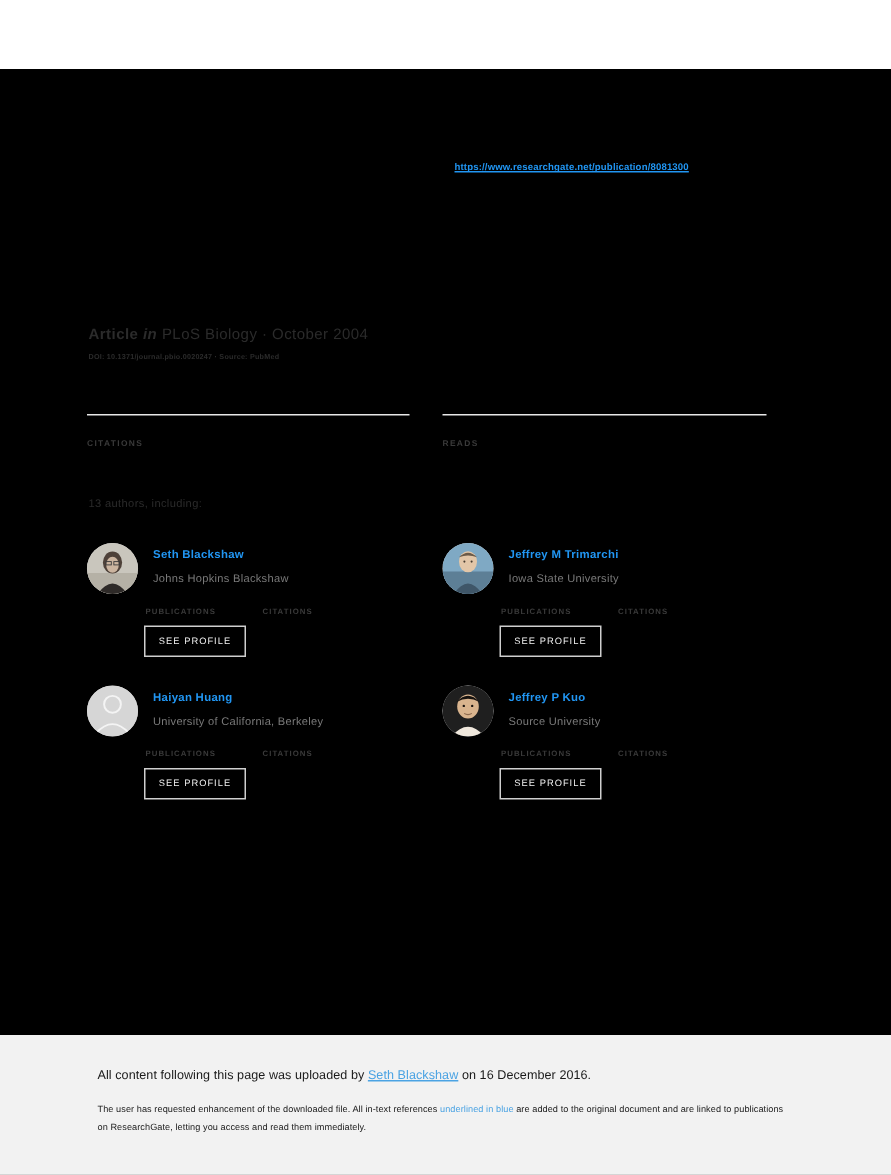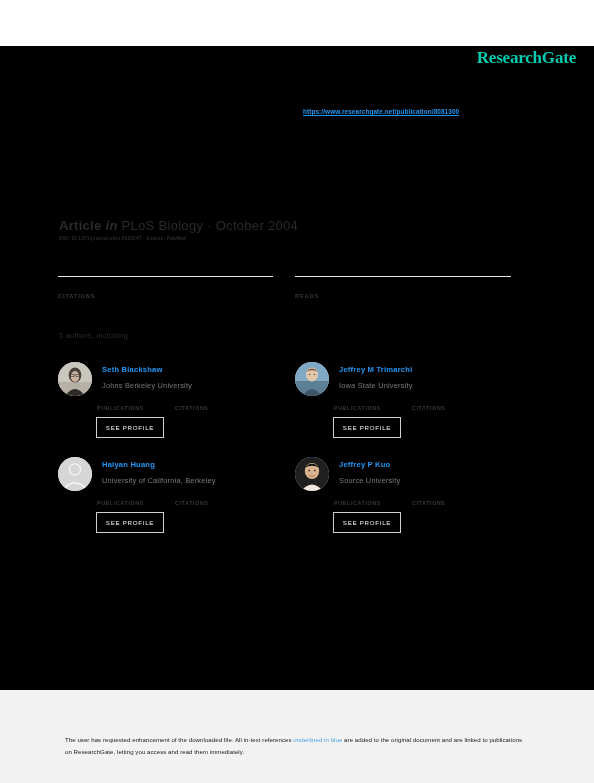--- a/index.html
+++ b/index.html
@@ -58,21 +58,21 @@
     color: #2196f3;
     letter-spacing: 0.1px;
     white-space: nowrap;
   }
 
   
   .article-line {
     position: absolute;
     left: 59px;
     top: 218px;
-    font-size: 13px;
+    font-size: 10px;
     color: #2b2b2b;
     letter-spacing: 0.3px;
     white-space: nowrap;
   }
   .article-line .lbl { font-weight: 700; }
   .article-line .in  { font-style: italic; font-weight: 700; }
 
   .doi-line {
     position: absolute;
     left: 59px;
@@ -226,21 +226,20 @@
   .footer-note .lk { color: #4ba3e3; }
 </style>
 </head>
 <body>
 
 <div class="page">
 
   <div class="top-strip"></div>
   <div class="dark-body"></div>
 
-  <div class="rg-logo">ResearchGate</div>
 
   <a class="pub-url" href="#">https://www.researchgate.net/publication/8081300</a>
 
   <div class="article-line">
     <span class="lbl">Article</span>
     <span class="in">in</span>
     <span>PLoS Biology · October 2004</span>
   </div>
 
   <div class="doi-line">DOI: 10.1371/journal.pbio.0020247 · Source: PubMed</div>
@@ -250,36 +249,36 @@
     <div class="num"></div>
     <div class="cap">CITATIONS</div>
   </div>
 
   <div class="statcol" id="stat-reads">
     <div class="rule"></div>
     <div class="num"></div>
     <div class="cap">READS</div>
   </div>
 
-  <div class="authors-heading">5 authors, including:</div>
+  <div class="authors-heading">13 authors, including:</div>
 
   <div class="author-card" id="author-0">
     <div class="avatar">
       <svg viewBox="0 0 34 34">
         <rect x="0" y="0" width="34" height="34" fill="#c9c6bd"></rect>
         <rect x="0" y="20" width="34" height="14" fill="#b5b1a6"></rect>
         <ellipse cx="17" cy="13" rx="6.4" ry="7.4" fill="#4e4139"></ellipse>
         <ellipse cx="17" cy="14.5" rx="4.2" ry="5.4" fill="#cbb49f"></ellipse>
         <path d="M7 34 Q17 20 27 34 Z" fill="#2e2a28"></path>
         <rect x="12.6" y="12.4" width="3.6" height="2.2" fill="none" stroke="#3a3a3a" stroke-width="0.6"></rect>
         <rect x="17.9" y="12.4" width="3.6" height="2.2" fill="none" stroke="#3a3a3a" stroke-width="0.6"></rect>
       </svg>
     </div>
     <div class="au-name">Seth Blackshaw</div>
-    <div class="au-inst">Johns Berkeley University</div>
+    <div class="au-inst">Johns Hopkins Blackshaw</div>
     <div class="au-stats">
       <div class="au-stat pub">
         <div class="n"></div>
         <div class="c">PUBLICATIONS</div>
       </div>
       <div class="au-stat cit">
         <div class="n"></div>
         <div class="c">CITATIONS</div>
       </div>
     </div>
@@ -357,18 +356,21 @@
       </div>
       <div class="au-stat cit">
         <div class="n"></div>
         <div class="c">CITATIONS</div>
       </div>
     </div>
     <button class="see-profile">SEE PROFILE</button>
   </div>
 
   <div class="footer">
+    <div class="footer-main">
+      <span>All content following this page was uploaded by </span><a class="lk" href="#">Seth Blackshaw</a><span> on 16 December 2016.</span>
+    </div>
     <div class="footer-note">
       <span>The user has requested enhancement of the downloaded file. All in-text references </span><span class="lk">underlined in blue</span><span> are added to the original document and are linked to publications on ResearchGate, letting you access and read them immediately.</span>
     </div>
   </div>
 
 </div>
 
 </body></html>

